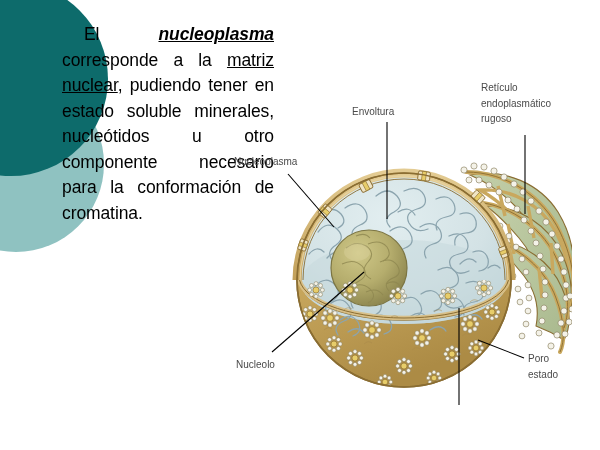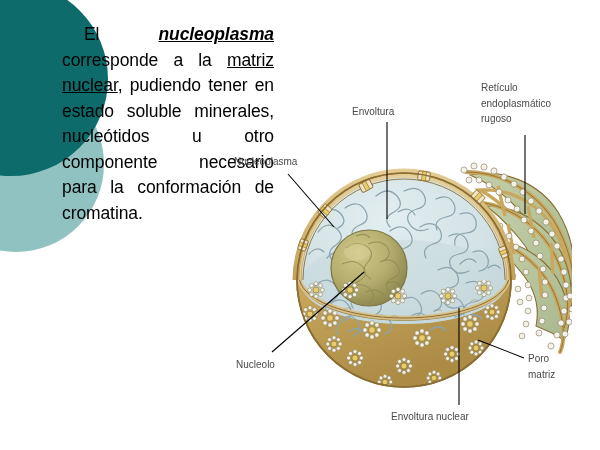--- a/index.html
+++ b/index.html
@@ -569,17 +569,16 @@
       </g>
     </svg>
 
     <div class="lbl" id="lbl-cromatina">Envoltura</div>
     <div class="lbl" id="lbl-rer">Retículo
 endoplasmático
 rugoso</div>
     <div class="lbl" id="lbl-nucleoplasma">Nucleoplasma</div>
     <div class="lbl" id="lbl-nucleolo">Nucleolo</div>
     <div class="lbl" id="lbl-poro">Poro
-matriz</div>
-    <div class="lbl" id="lbl-envoltura">Envoltura nuclear</div>
+estado</div>
   </div>
 
 </div>
 
 </body></html>

